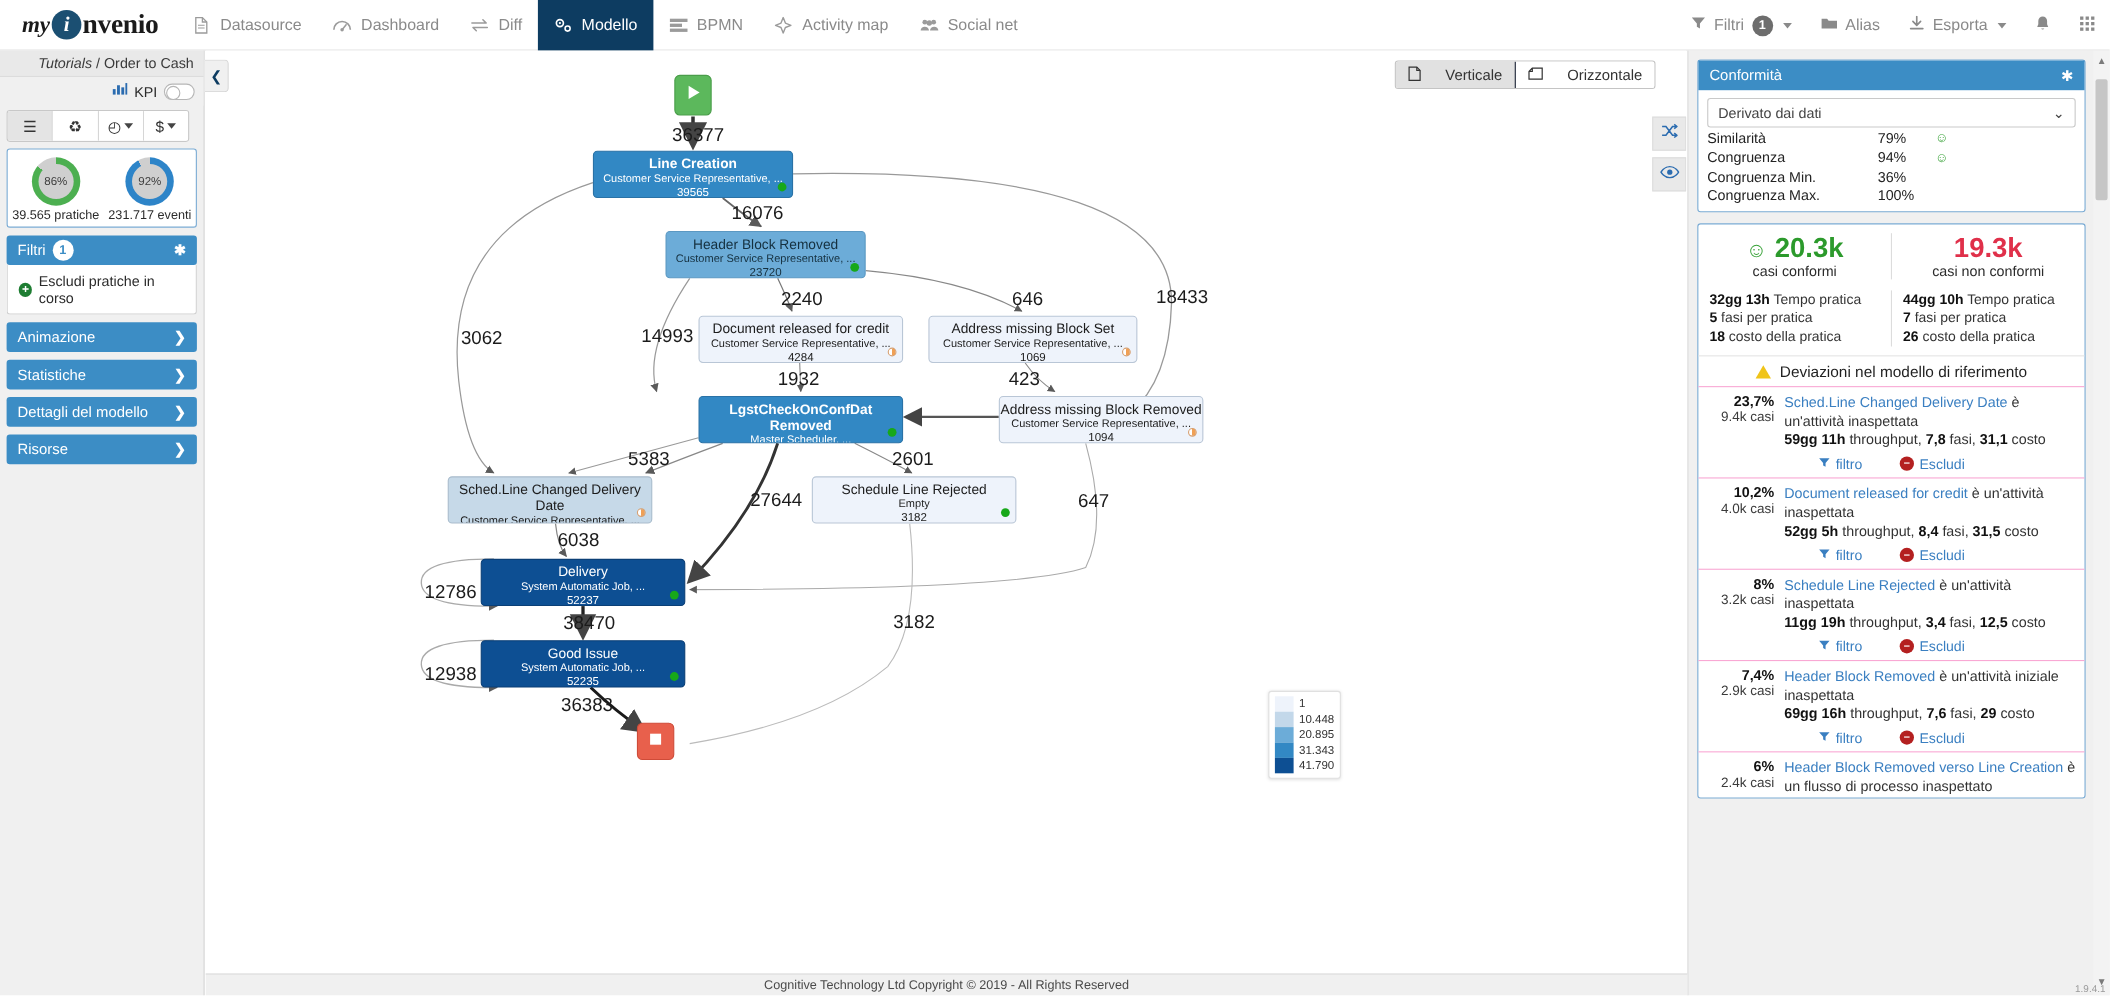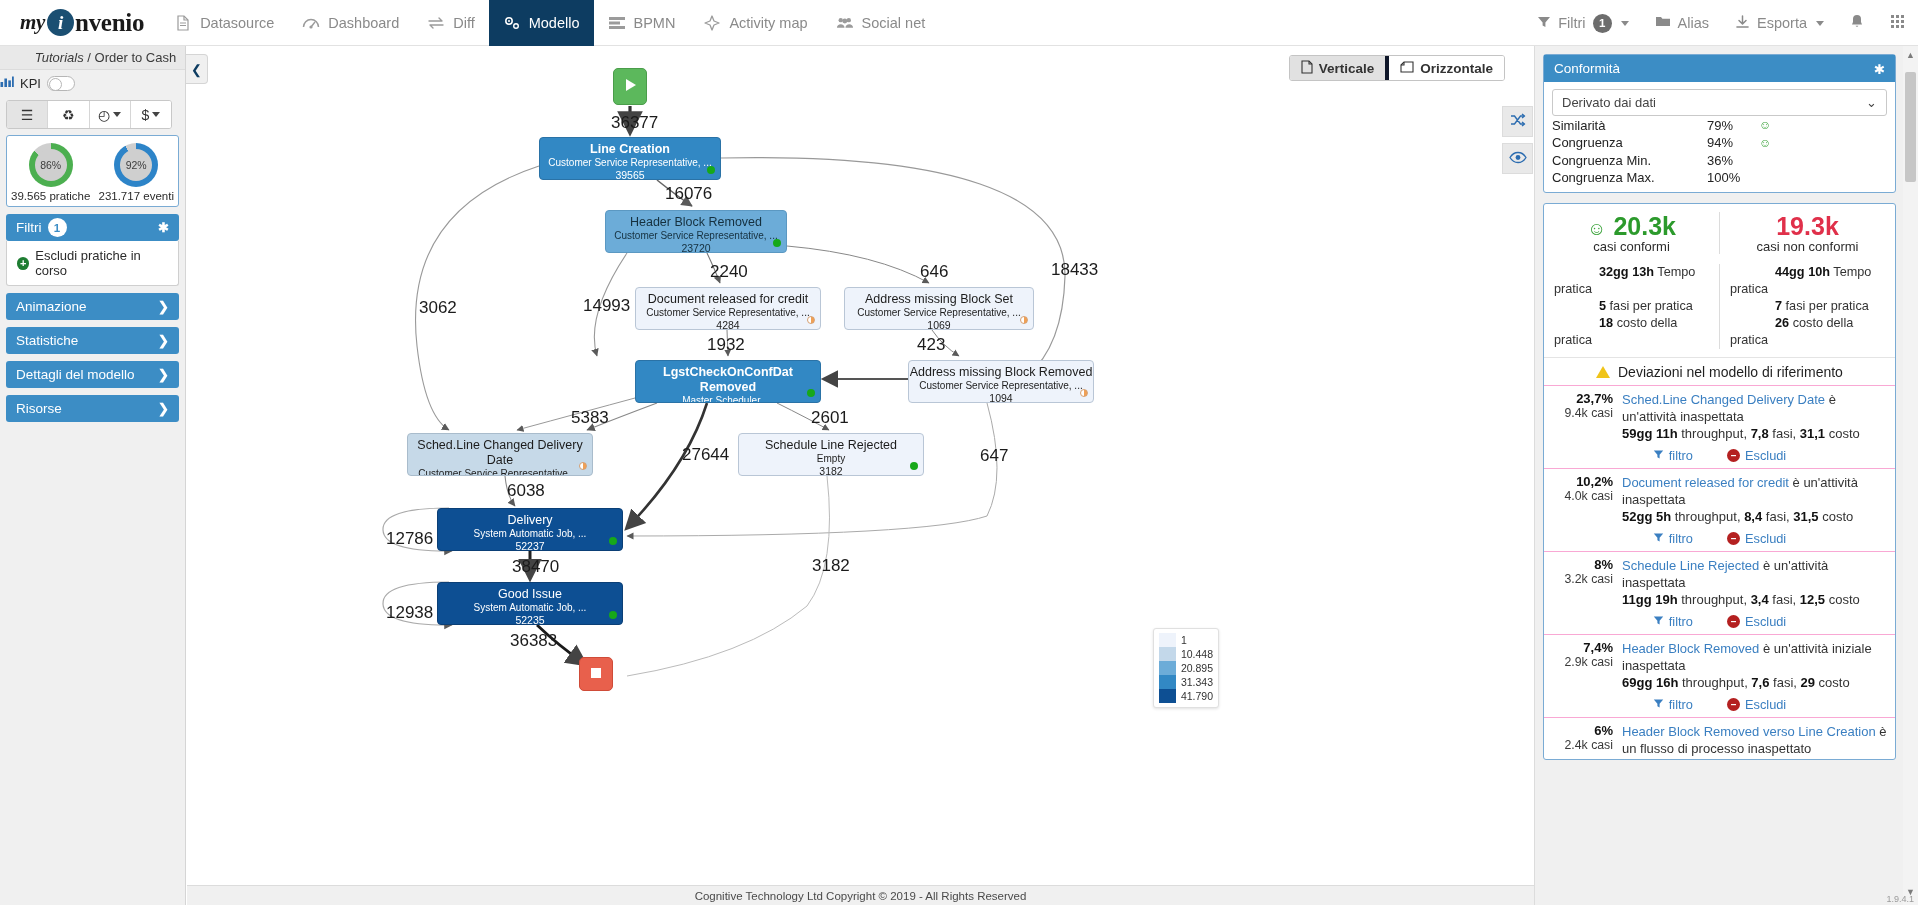--- a/index.html
+++ b/index.html
@@ -62,21 +62,21 @@
     background: #f0f0f0; border-right: 1px solid #d5d5d5;
   }
   #breadcrumb {
     height: 24px; line-height: 24px; text-align: center;
     font-size: 13px; color: #3a3a3a; background: #e9e9e9;
     border-bottom: 1px solid #dcdcdc;
     padding-left: 26px;
   }
   #breadcrumb .tut { font-style: italic; }
   #kpirow {
-    height: 26px; display: flex; align-items: center; 
+    height: 26px; display: flex; align-items: center; justify-content: flex-end;
     gap: 6px; padding-right: 8px; background: #f0f0f0;
   }
   #kpirow .kpi-label { font-size: 13px; color: #2b2b2b; }
   .toggle-pill {
     width: 28px; height: 15px; border-radius: 8px;
     border: 1.5px solid #b6b6b6; background: #fff; position: relative;
   }
   .toggle-pill::after {
     content: ""; position: absolute; left: 1px; top: 1px;
     width: 11px; height: 11px; border-radius: 50%; background: #fff;
@@ -142,25 +142,25 @@
   #canvas {
     position: absolute; left: 187px; top: 46px; width: 1346px; height: 839px;
     background: #ffffff; overflow: hidden;
   }
   #orient-toggle {
     position: absolute; right: 28px; top: 9px; display: flex;
     border: 1px solid #c4c4c4; border-radius: 3px; overflow: hidden;
     background: #fff; height: 26px; z-index: 6;
   }
   .orient-btn {
-    display: flex; align-items: center; gap: 6px; padding: 0 11px;
-    font-size: 13.5px; color: #333; background: #fff; cursor: pointer; font-weight: bold;
+    display: flex; align-items: center; gap: 22px; padding: 0 11px;
+    font-size: 13.5px; color: #333; background: #fff; cursor: pointer;
   }
   .orient-btn.sel { background: #e1e1e1; }
-  .orient-btn + .orient-btn { border-left: 4px solid #0f172a; }
+  .orient-btn + .orient-btn { border-left: 1px solid #0f172a; }
 
   #side-tools { position: absolute; right: 0px; top: 60px; z-index: 6; }
   .side-tool {
     width: 31px; height: 31px; background: #e9e9e9; border: 1px solid #dcdcdc;
     display: flex; align-items: center; justify-content: center;
     color: #2b6cb0; margin-bottom: 6px; cursor: pointer;
   }
 
   #legend {
     position: absolute; left: 966px; top: 582px; width: 66px;
@@ -245,21 +245,21 @@
   .metrics-top { display: flex; }
   .mt-col { flex: 1; text-align: center; }
   .mt-col.left { border-right: 1px solid #dcdcdc; }
   .mt-big { font-size: 25px; font-weight: 700; }
   .mt-big.green { color: #2c9a2c; }
   .mt-big.red { color: #e0304a; }
   .mt-cap { font-size: 13px; color: #2b2b2b; margin-top: -2px; }
   .metrics-detail { display: flex; padding: 10px 0 8px 0; }
   .md-col { flex: 1; padding: 0 10px; font-size: 12.7px; color: #333; line-height: 17px; }
   .md-col.left { border-right: 1px solid #dcdcdc; }
-  .md-col b { color: #111; margin-left: 45px; }
+  .md-col b { color: #111; }
 
   .dev-head {
     text-align: center; font-size: 14px; color: #1f1f1f;
     padding: 6px 0 5px 0; border-top: 1px solid #e4e4e4;
   }
   .warn-tri {
     display: inline-block; width: 0; height: 0; border-left: 7px solid transparent;
     border-right: 7px solid transparent; border-bottom: 12px solid #f0c419;
     position: relative; top: 1px; margin-right: 4px;
   }

